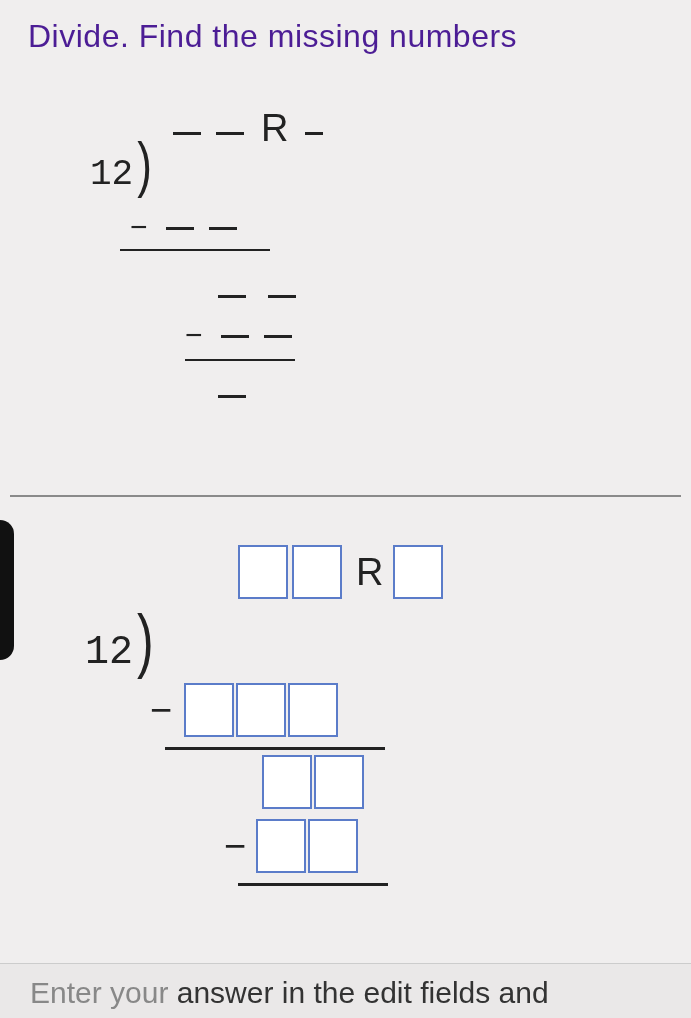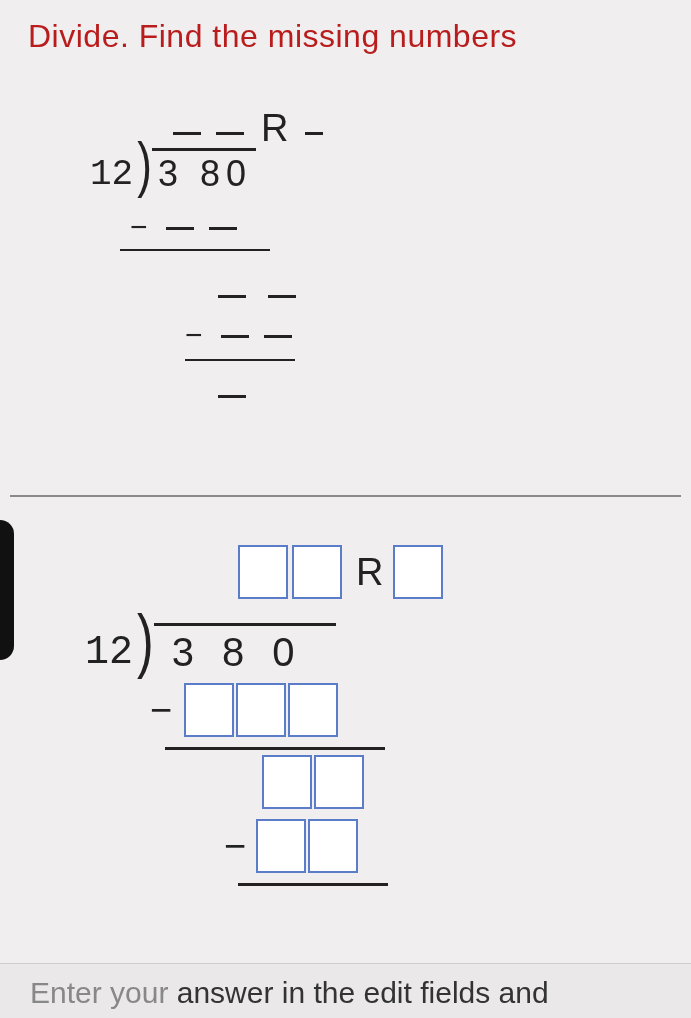--- a/index.html
+++ b/index.html
@@ -8,21 +8,21 @@
       background: #f0eeee;
       width: 691px;
       height: 1018px;
       overflow: hidden;
       color: #2a2a2a;
       position: relative;
     }
     .instruction {
       font-size: 32px;
       padding: 18px 20px 10px 28px;
-      color: #b91c1c;
+      color: #4c1d95;
       letter-spacing: 0.5px;
     }
     .work-area {
       position: relative;
       height: 420px;
       padding-left: 100px;
       font-size: 34px;
       color: #222;
     }
     .divisor-row {
@@ -181,21 +181,20 @@
 <div class="work-area">
   <div class="quotient-row">
     <span class="blank-slot"></span>
     <span class="blank-slot"></span>
     <span class="r-label">R</span>
     <span class="blank-slot short"></span>
   </div>
   <div class="divisor-row">
     <span class="divisor">12</span>
     <span class="ld-paren">)</span>
-    <span class="vinculum">3 80</span>
   </div>
   <div class="sub1">
     <span class="minus">−</span>
     <span class="blank-slot"></span>
     <span class="blank-slot"></span>
   </div>
   <span class="hline" style="top:184px;left:120px;width:150px"></span>
   <div class="bringdown">
     <span class="blank-slot"></span>
     <span class="blank-slot" style="margin-left:10px"></span>
@@ -218,23 +217,20 @@
 <div class="entry-area">
   <div class="e-quotient">
     <span class="box"></span>
     <span class="box"></span>
     <span class="r-label" style="margin:0 6px 0 10px">R</span>
     <span class="box"></span>
   </div>
   <div class="e-divisor-row">
     <span class="divisor" style="font-size:40px">12</span>
     <span class="ld-paren" style="font-size:50px">)</span>
-    <span class="e-vinc">
-      <span>3</span><span>8</span><span>0</span>
-    </span>
   </div>
   <div class="e-sub1">
     <span class="minus" style="font-size:38px;margin-right:10px">−</span>
     <span class="box"></span>
     <span class="box"></span>
     <span class="box"></span>
   </div>
   <span class="hline" style="top:250px;left:165px;width:220px;height:3px"></span>
   <div class="e-bringdown">
     <span class="box"></span>

